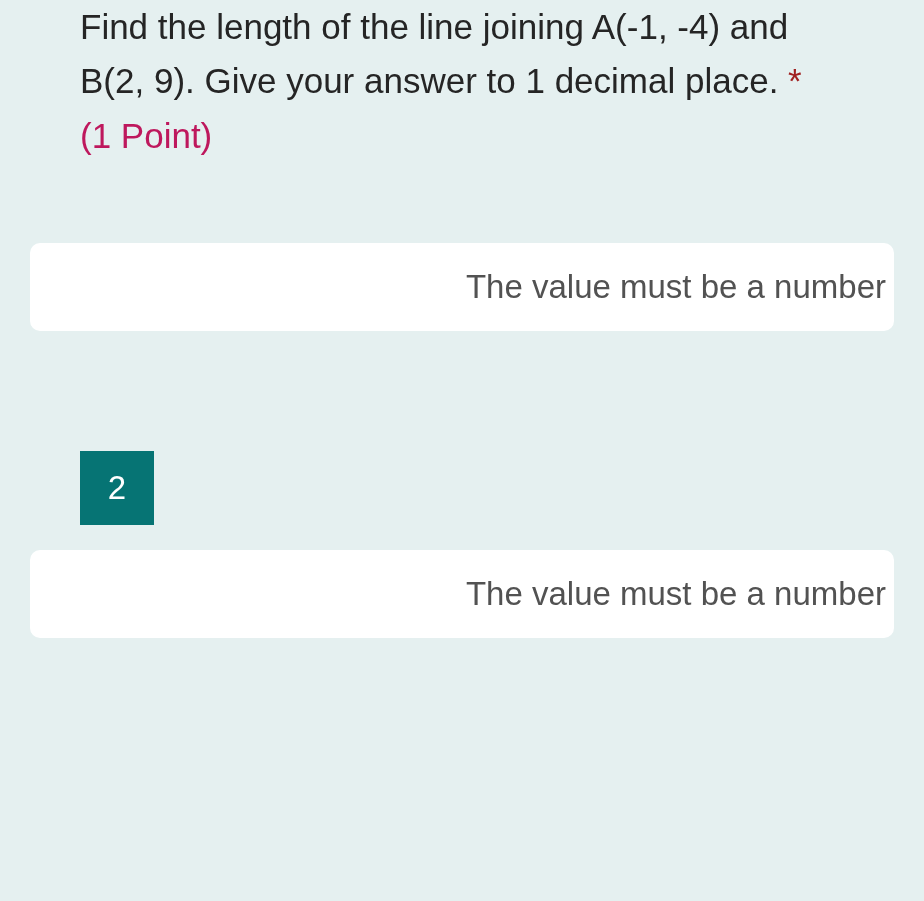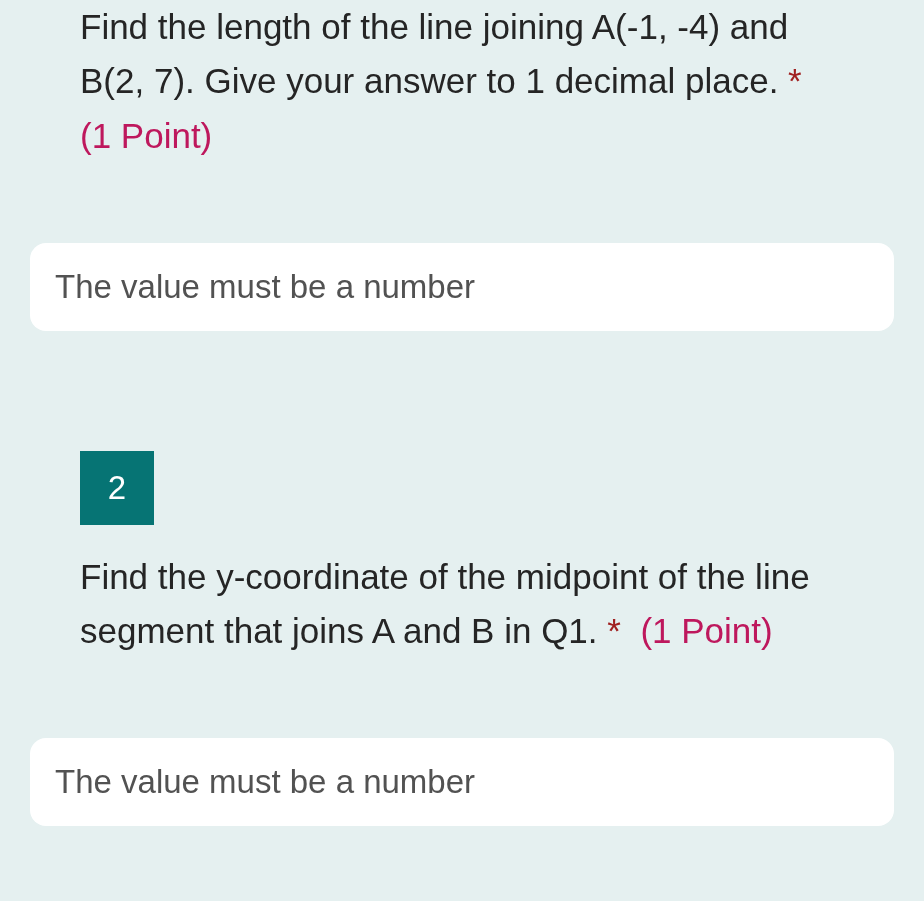--- a/index.html
+++ b/index.html
@@ -25,28 +25,29 @@
       margin-bottom: 80px;
     }
     .required-asterisk {
       color: #a02020;
     }
     .points-label {
       color: #be185d;
     }
     .answer-input {
       background: #ffffff;
-      border-radius: 16px;
-      padding: 25px 25px;
+      border-radius: 10px;
+      padding: 25px 8px;
       margin: 0 0 0 0;
       font-size: 33px;
       color: #525252;
       border: none;
       width: 100%;
       font-family: inherit;
+      text-align: right;
     }
     .answer-input::placeholder {
       color: #525252;
     }
     .question-number-badge {
       display: inline-flex;
       align-items: center;
       justify-content: center;
       background: #067474;
       color: #ffffff;
@@ -63,36 +64,31 @@
     }
     .answer-wrapper {
       padding: 0 0;
     }
   </style>
 </head>
 <body>
 
 <div class="question-block q1-block">
   <div class="question-text">
-    <span>Find the length of the line joining A(-1, -4) and B(2, 7). Give your answer to 1 decimal place.</span>
+    <span>Find the length of the line joining A(-1, -4) and B(2, 9). Give your answer to 1 decimal place.</span>
     <span class="required-asterisk">*</span>&nbsp;
     <span class="points-label">(1 Point)</span>
   </div>
 </div>
 
 <div class="answer-wrapper">
   <input type="text" class="answer-input" placeholder="The value must be a number" style="">
 </div>
 
 <div class="question-block q2-block">
   <div class="question-number-badge">
     <span>2</span>
   </div>
-  <div class="question-text">
-    <span>Find the y-coordinate of the midpoint of the line segment that joins A and B in Q1.</span>
-    <span class="required-asterisk">*</span>&nbsp;
-    <span class="points-label">(1 Point)</span>
-  </div>
 </div>
 
 <div class="answer-wrapper">
   <input type="text" class="answer-input" placeholder="The value must be a number" style="">
 </div>
 
 </body></html>

